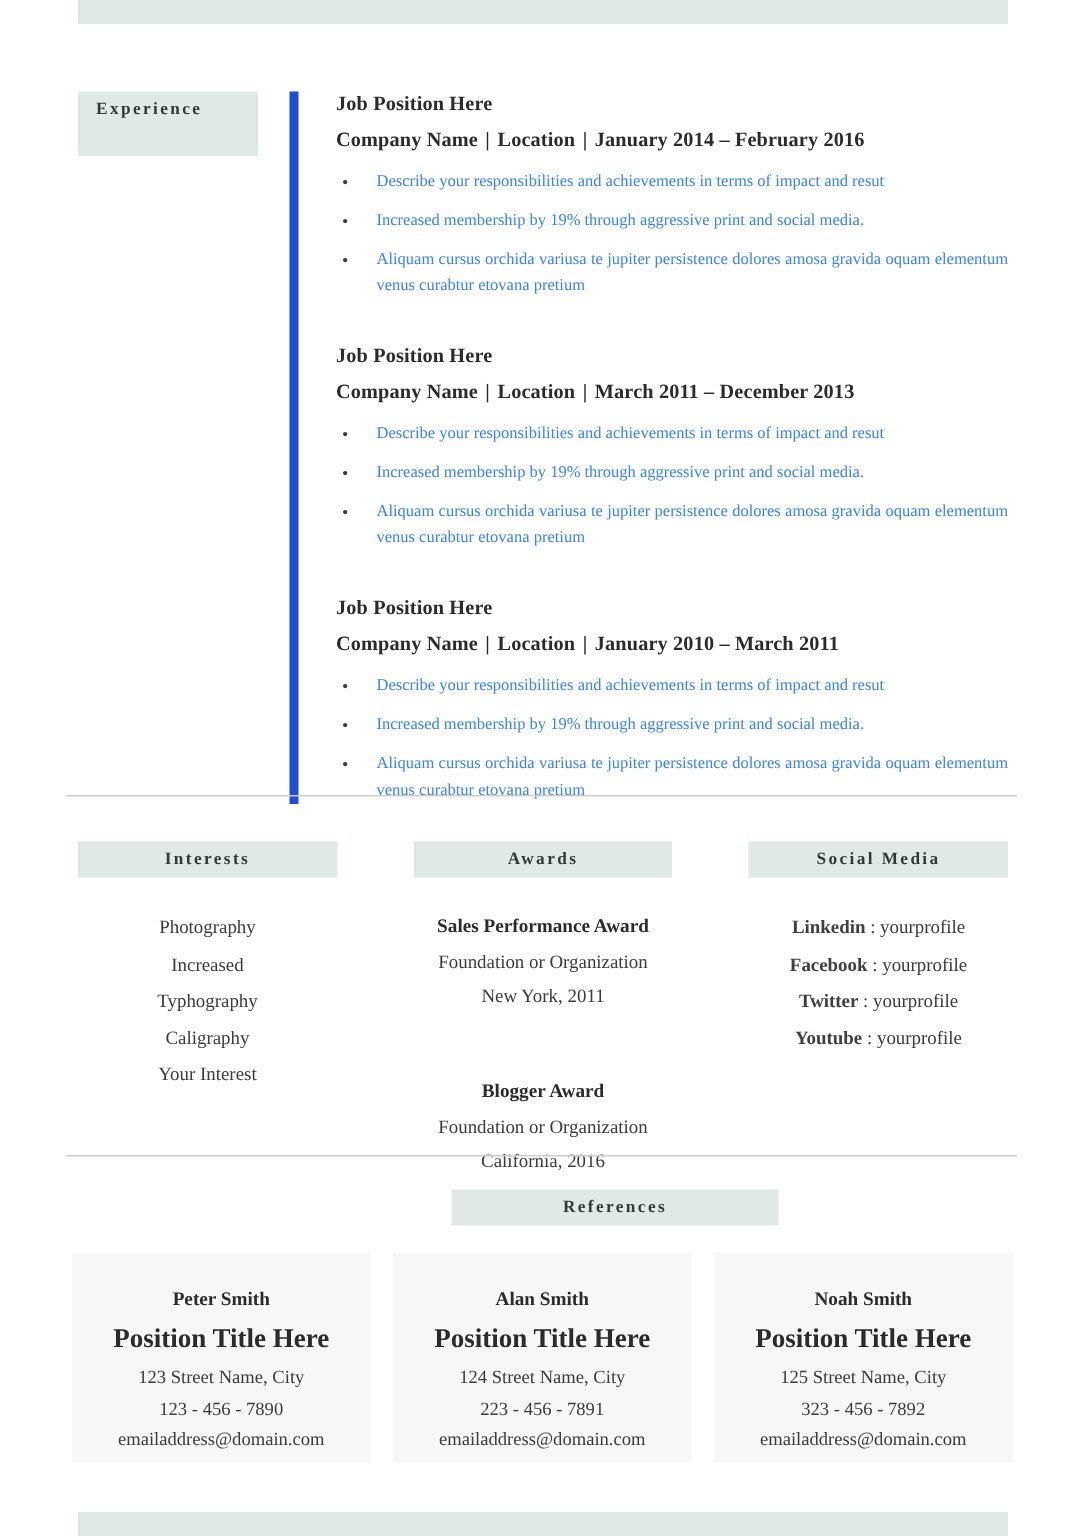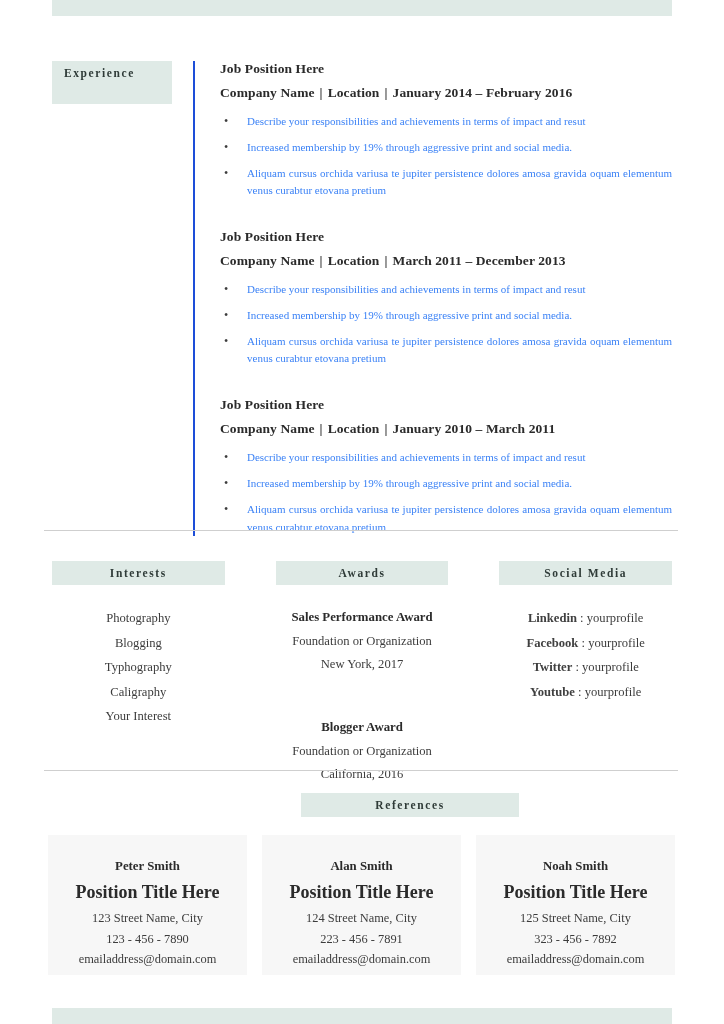--- a/index.html
+++ b/index.html
@@ -45,21 +45,21 @@
     font-size: 11.5px;
     letter-spacing: 1.6px;
     padding: 6px 0 24px 12px;
     line-height: 1.1;
   }
 
   .exp-entries {
     flex: 1;
     margin-left: 21px;
     padding-left: 25px;
-    border-left: 2px solid #1d4ed8;
+    border-left: 6px solid #1d4ed8;
   }
 
   .exp-entry { margin-bottom: 30px; }
   .exp-entry:last-child { margin-bottom: 0; }
 
   .job-title {
     font-weight: bold;
     font-size: 13.5px;
     color: #2b2b2b;
     letter-spacing: .1px;
@@ -266,33 +266,33 @@
   </div>
 
   <div class="divider d1"></div>
 
   <div class="columns">
 
     <div class="col interests">
       <div class="col-head">Interests</div>
       <ul class="col-list">
         <li>Photography</li>
-        <li>Blogging</li>
+        <li>Increased</li>
         <li>Typhography</li>
         <li>Caligraphy</li>
         <li>Your Interest</li>
       </ul>
     </div>
 
     <div class="col awards">
       <div class="col-head">Awards</div>
       <div class="award-block">
         <div class="award-name">Sales Performance Award</div>
         <div class="award-org">Foundation or Organization</div>
-        <div class="award-loc">New York, 2017</div>
+        <div class="award-loc">New York, 2011</div>
       </div>
       <div class="award-block">
         <div class="award-name">Blogger Award</div>
         <div class="award-org">Foundation or Organization</div>
         <div class="award-loc">California, 2016</div>
       </div>
     </div>
 
     <div class="col social">
       <div class="col-head">Social Media</div>

